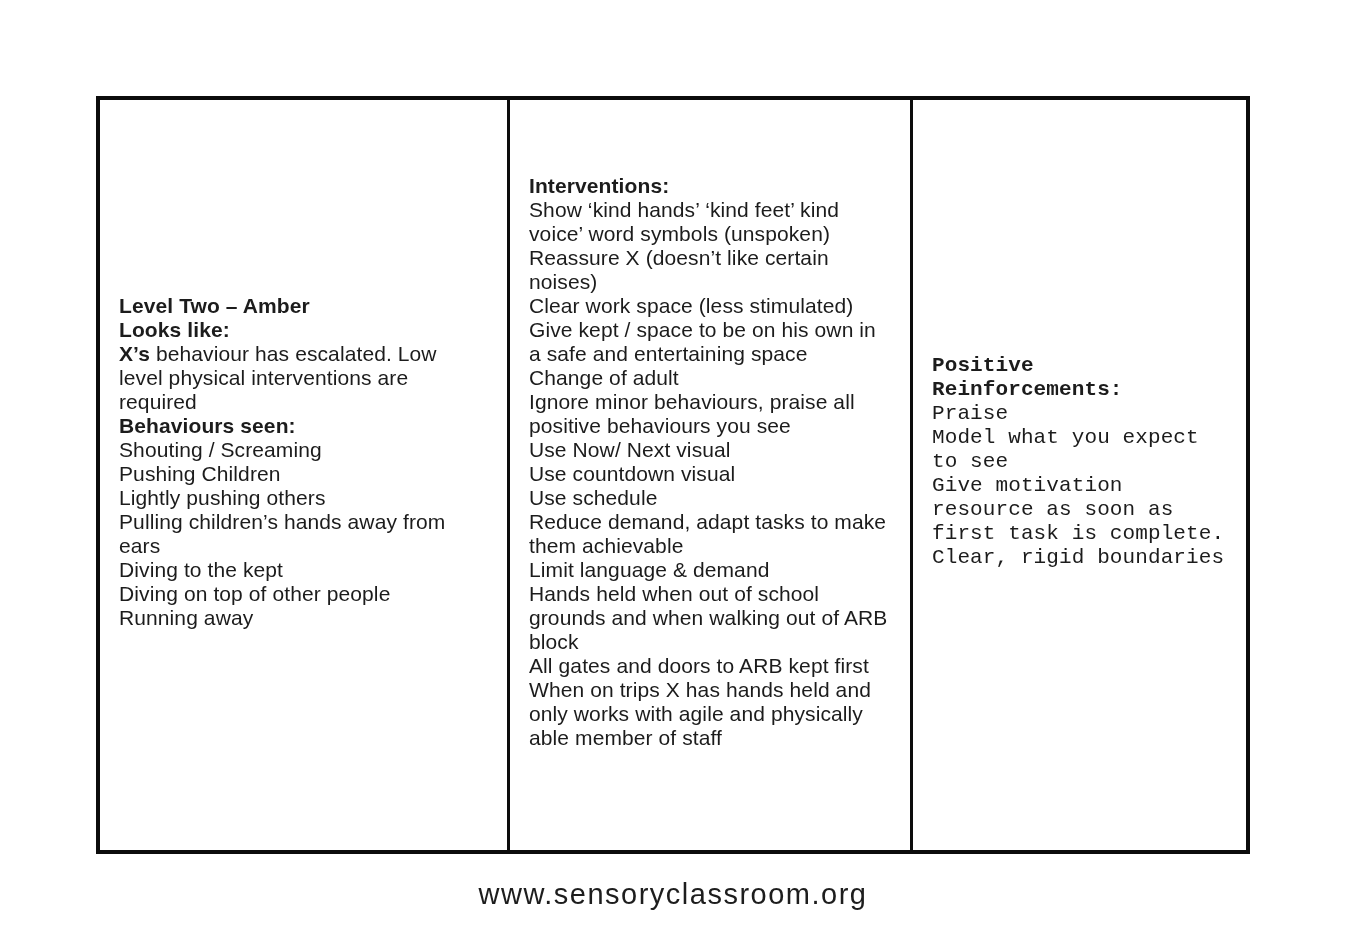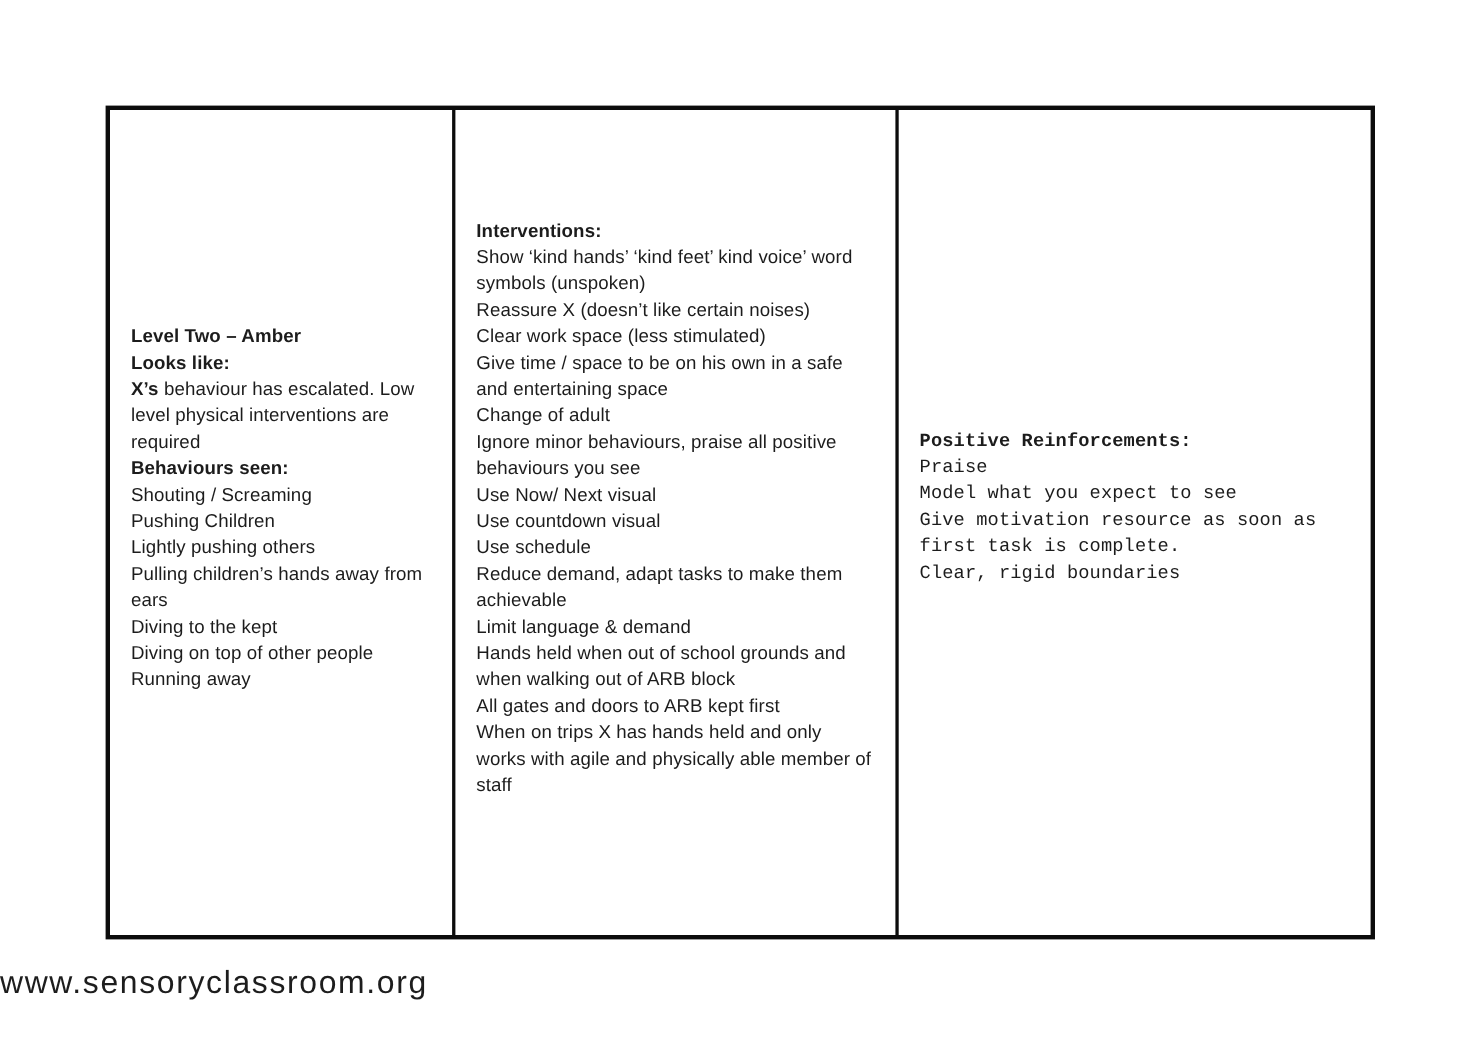--- a/index.html
+++ b/index.html
@@ -17,32 +17,32 @@
     box-sizing:border-box;
     border:4px solid #0c0c0c;
     display:flex;
     background:#ffffff;
   }
   .cell{
     box-sizing:border-box;
     display:flex;flex-direction:column;justify-content:center;
     padding:10px 20px 36px 19px;
   }
-  .c1{width:314px;border-right:3px solid #0c0c0c;padding-right:22px;}
+  .c1{width:410px;border-right:3px solid #0c0c0c;padding-right:22px;}
   .c2{width:403px;border-right:3px solid #0c0c0c;}
   .c3{flex:1;padding-right:14px;font-family:Liberation Mono, monospace;}
   .line{
-    font-size:17px;
+    font-size:21px;
     line-height:24px;
     letter-spacing:0.1px;
   }
   .bold, .line b{font-weight:bold;}
   .footer{
     position:absolute;left:0;top:878px;width:100%;
-    text-align:left;
+    text-align:center;
     font-size:29px;
     letter-spacing:1.5px;
     color:#1d1d1d;
     font-family:"Liberation Sans",sans-serif;
   }
 </style>
 </head>
 <body>
 
 <div class="page">
@@ -61,21 +61,21 @@
           <div class="line">Diving on top of other people</div>
           <div class="line">Running away</div>
         </div>
     </div>
     <div class="cell c2">
       <div class="content">
           <div class="line bold">Interventions:</div>
           <div class="line">Show ‘kind hands’ ‘kind feet’ kind voice’ word symbols (unspoken)</div>
           <div class="line">Reassure X (doesn’t like certain noises)</div>
           <div class="line">Clear work space (less stimulated)</div>
-          <div class="line">Give time / space to be on his own in a safe and entertaining space</div>
+          <div class="line">Give kept / space to be on his own in a safe and entertaining space</div>
           <div class="line">Change of adult</div>
           <div class="line">Ignore minor behaviours, praise all positive behaviours you see</div>
           <div class="line">Use Now/ Next visual</div>
           <div class="line">Use countdown visual</div>
           <div class="line">Use schedule</div>
           <div class="line">Reduce demand, adapt tasks to make them achievable</div>
           <div class="line">Limit language &amp; demand</div>
           <div class="line">Hands held when out of school grounds and when walking out of ARB block</div>
           <div class="line">All gates and doors to ARB kept first</div>
           <div class="line">When on trips X has hands held and only works with agile and physically able member of staff</div>

